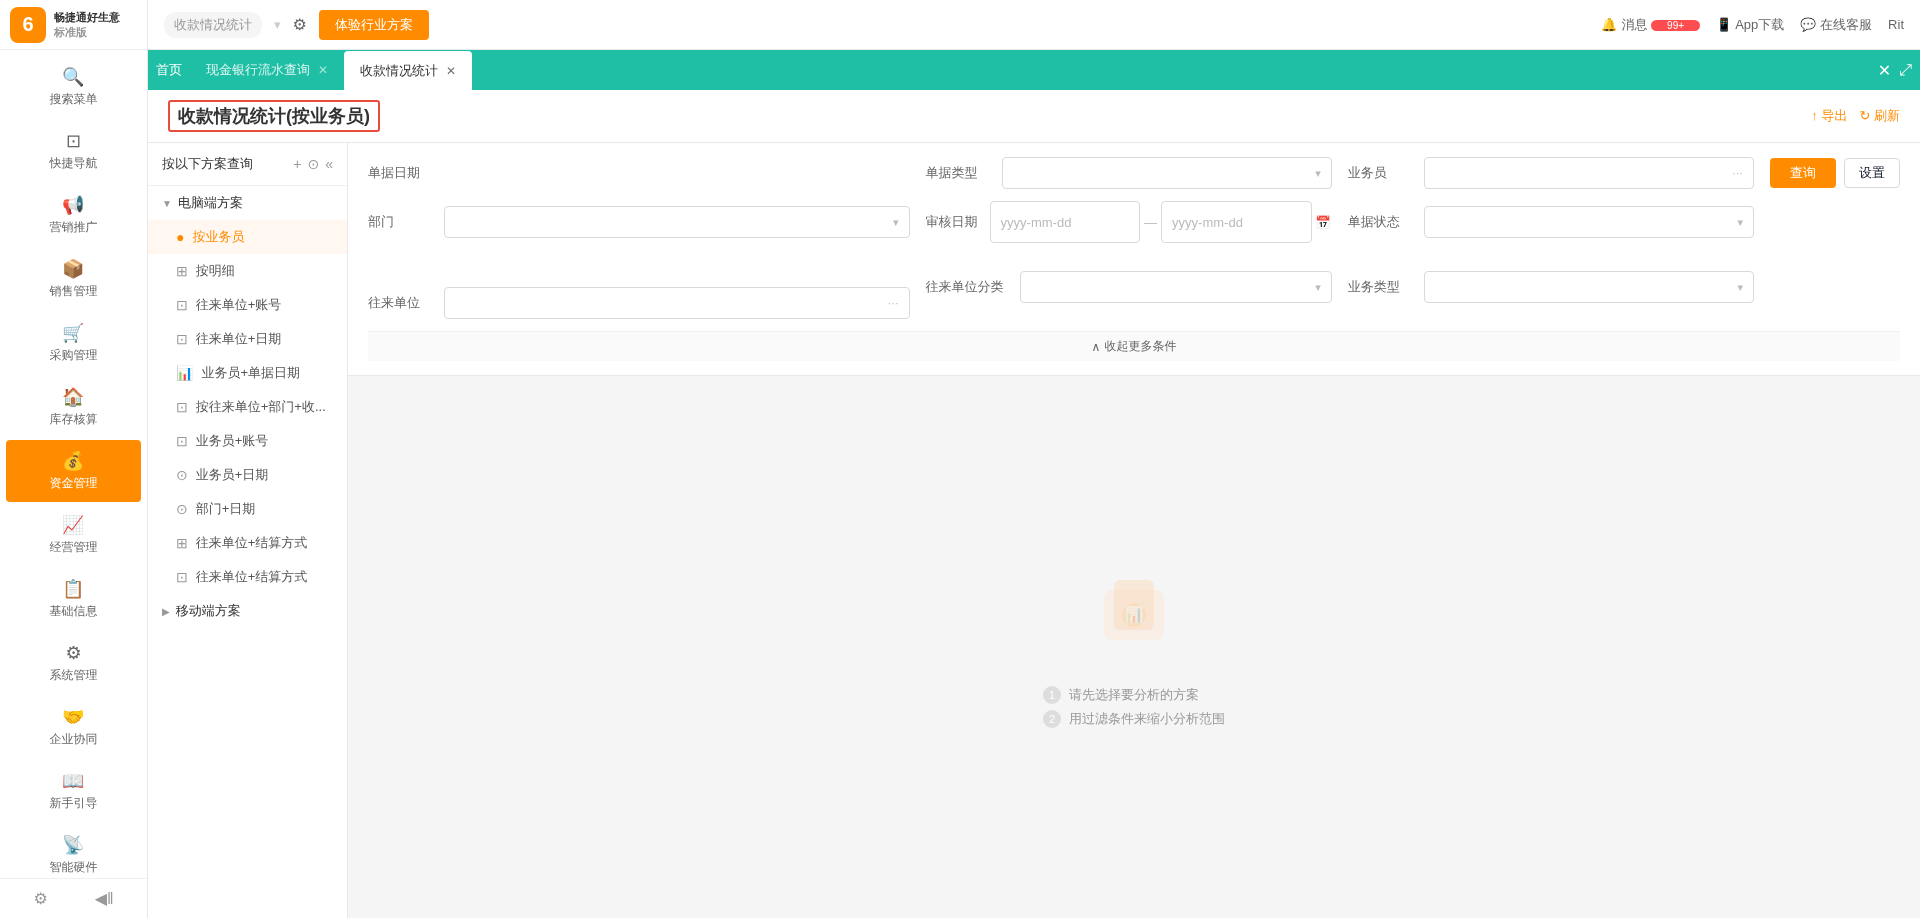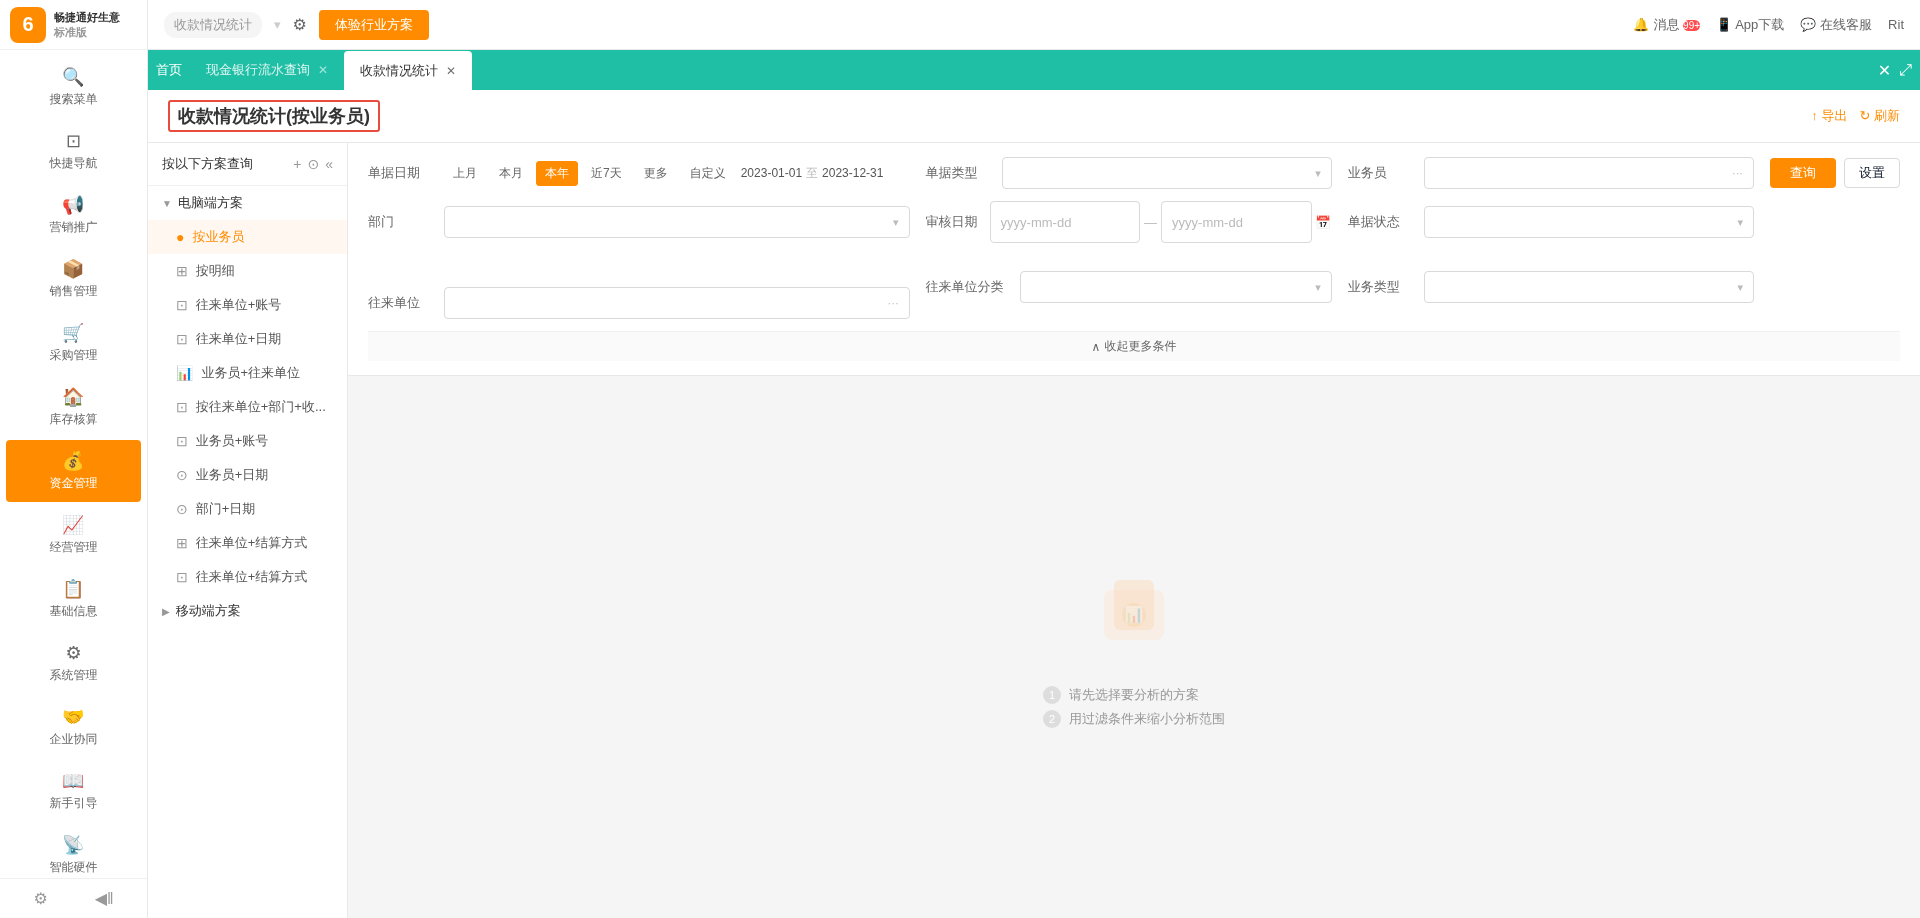--- a/index.html
+++ b/index.html
@@ -20,21 +20,21 @@
 
     
     .main { flex: 1; display: flex; flex-direction: column; overflow: hidden; }
 
     
     .topbar { height: 50px; background: #fff; display: flex; align-items: center; padding: 0 16px; border-bottom: 1px solid #e8e8e8; gap: 12px; }
     .topbar-breadcrumb { color: #999; font-size: 13px; background: #f5f5f5; padding: 4px 10px; border-radius: 12px; }
     .topbar-arrow { color: #ccc; }
     .topbar-btn-trial { background: #ff8c00; color: #fff; border: none; padding: 6px 16px; border-radius: 4px; cursor: pointer; font-size: 13px; }
     .topbar-right { margin-left: auto; display: flex; align-items: center; gap: 16px; color: #666; font-size: 13px; }
-    .topbar-badge { background: #ff4d4f; color: #fff; border-radius: 10px; font-size: 10px; padding: 0 0; }
+    .topbar-badge { background: #ff4d4f; color: #fff; border-radius: 10px; font-size: 10px; padding: 0 16px; }
     .topbar-settings { font-size: 16px; color: #666; cursor: pointer; }
 
     
     .tabbar { height: 40px; background: #1ebfa5; display: flex; align-items: center; padding: 0 0; position: relative; }
     .tabbar-item { height: 40px; display: flex; align-items: center; padding: 0 16px; color: rgba(255,255,255,0.85); cursor: pointer; font-size: 13px; position: relative; }
     .tabbar-item.home { color: #fff; padding: 0 8px; }
     .tabbar-item.active { background: #fff; color: #333; border-radius: 4px 4px 0 0; margin-top: 2px; }
     .tabbar-item .close-btn { margin-left: 8px; font-size: 12px; opacity: 0.7; }
     .tabbar-item.active .close-btn { color: #333; }
     .tabbar-right { margin-left: auto; display: flex; align-items: center; padding-right: 8px; gap: 8px; color: #fff; font-size: 16px; cursor: pointer; }
@@ -244,21 +244,21 @@
               <div class="plan-item">
                 <span class="plan-item-icon">⊡</span>
                 <span>往来单位+账号</span>
               </div>
               <div class="plan-item">
                 <span class="plan-item-icon">⊡</span>
                 <span>往来单位+日期</span>
               </div>
               <div class="plan-item">
                 <span class="plan-item-icon">📊</span>
-                <span>业务员+往来单位</span>
+                <span>业务员+单据日期</span>
               </div>
               <div class="plan-item">
                 <span class="plan-item-icon">⊡</span>
                 <span>按往来单位+部门+收...</span>
               </div>
               <div class="plan-item">
                 <span class="plan-item-icon">⊡</span>
                 <span>业务员+账号</span>
               </div>
               <div class="plan-item">
@@ -287,35 +287,20 @@
           </div>
       </div>
 
       <div class="right-panel">
 
         <div class="search-conditions">
 
           <div class="search-row">
             <div class="search-field" style="flex:2; min-width:360px;">
               <span class="search-label">单据日期</span>
-              <div class="date-group">
-                <div class="date-tabs" id="date-tabs">
-                    <span class="date-tab">上月</span>
-                    <span class="date-tab">本月</span>
-                    <span class="date-tab active">本年</span>
-                    <span class="date-tab">近7天</span>
-                    <span class="date-tab">更多</span>
-                    <span class="date-tab">自定义</span>
-                  </div>
-                <div class="date-range">
-                  <span>2023-01-01</span>
-                  <span class="date-separator">至</span>
-                  <span>2023-12-31</span>
-                </div>
-              </div>
             </div>
             <div class="search-field" style="flex:1.5;">
               <span class="search-label">单据类型</span>
               <div class="search-select" style="min-width:120px;">
                 <span></span>
                   <span class="search-select-arrow">▾</span>
               </div>
             </div>
             <div class="search-field" style="flex:1.5;">
               <span class="search-label">业务员</span>

